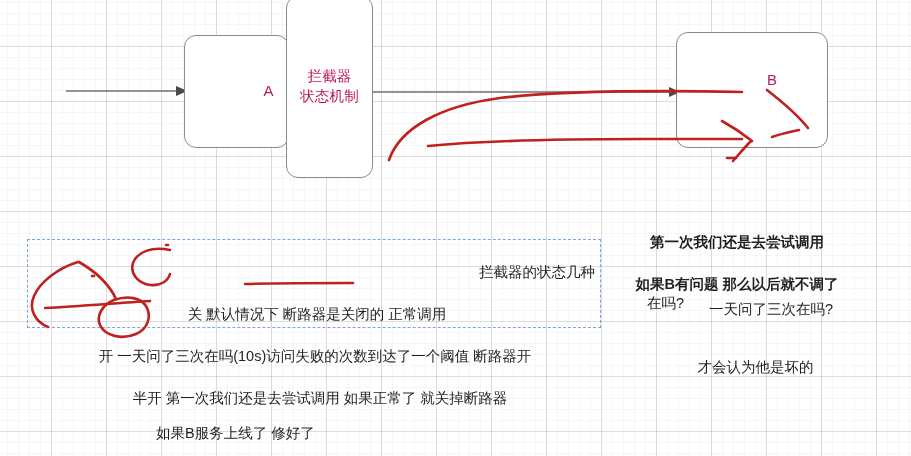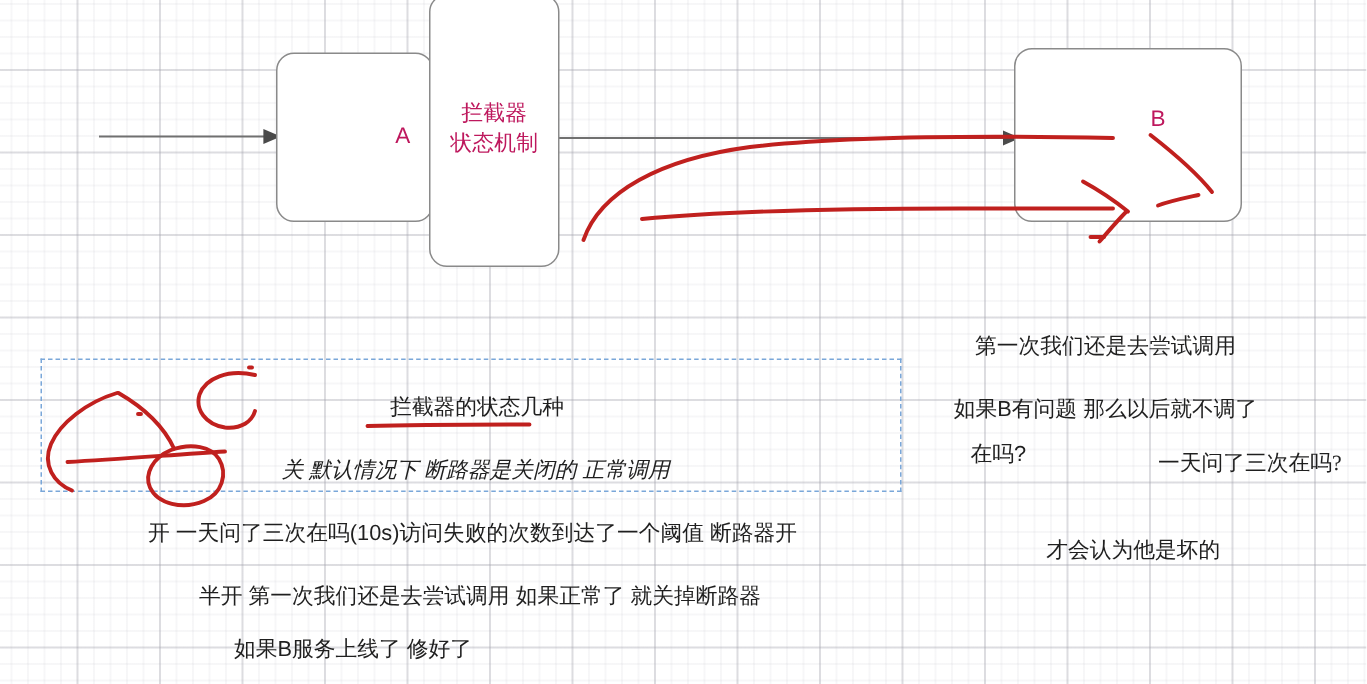--- a/index.html
+++ b/index.html
@@ -77,22 +77,22 @@
     font-size: 14.5px;
     line-height: 1.45;
     white-space: pre-line;
   }
   .note.center { text-align: center; }
   .note.left { text-align: left; }
   .note-line { display: block; }
   #notes-states {
     text-align: center;
   }
-  #note-states-l1 { padding-left: 6px; }
-  #note-states-l2 { padding-left: 4px; font-style: italic; }
+  #note-states-l1 { padding-left: 6px; text-align: right; }
+  #note-states-l2 { padding-left: 4px; }
   #note-states-l3 { padding-left: 0px; }
   #note-states-l4 { padding-left: 10px; }
   .redink { position: absolute; pointer-events: none; }
 </style>
 </head>
 <body>
 
 <div id="canvas">
 
   <svg class="svg-layer" viewBox="0 0 911 456">
@@ -156,27 +156,27 @@
 
       <path d="M114,300 C102,305 96,316 100,325 C105,336 122,340 136,334 C148,329 152,316 146,306 C141,298 128,295 114,300"></path>
 
       <path d="M245,284 C280,283 320,283 353,283"></path>
 
       <path d="M166,245 L168,245"></path>
       <path d="M92,276 L94,276"></path>
     </g>
   </svg>
 
-  <div class="note center" style="left:572px; top:200px; width:330px;">
+  <div class="note center" style="left:572px; top:211px; width:330px;font-weight:bold;">
     <span class="note-line">第一次我们还是去尝试调用</span>
     <span class="note-line">如果B有问题 那么以后就不调了</span>
   </div>
 
   <div class="note left" style="left:647px; top:293px;">在吗?</div>
-  <div class="note left" style="left:772px; top:299px;font-family:Liberation Serif, serif;">一天问了三次在吗?</div>
+  <div class="note left" style="left:709px; top:299px;">一天问了三次在吗?</div>
 
   <div class="note center" style="left:603px; top:336px; width:305px;">
     <span class="note-line">才会认为他是坏的</span>
   </div>
 
   <div class="note left" style="left:156px; top:402px; width:300px;">
     <span class="note-line">如果B服务上线了 修好了</span>
     
   </div>
 

